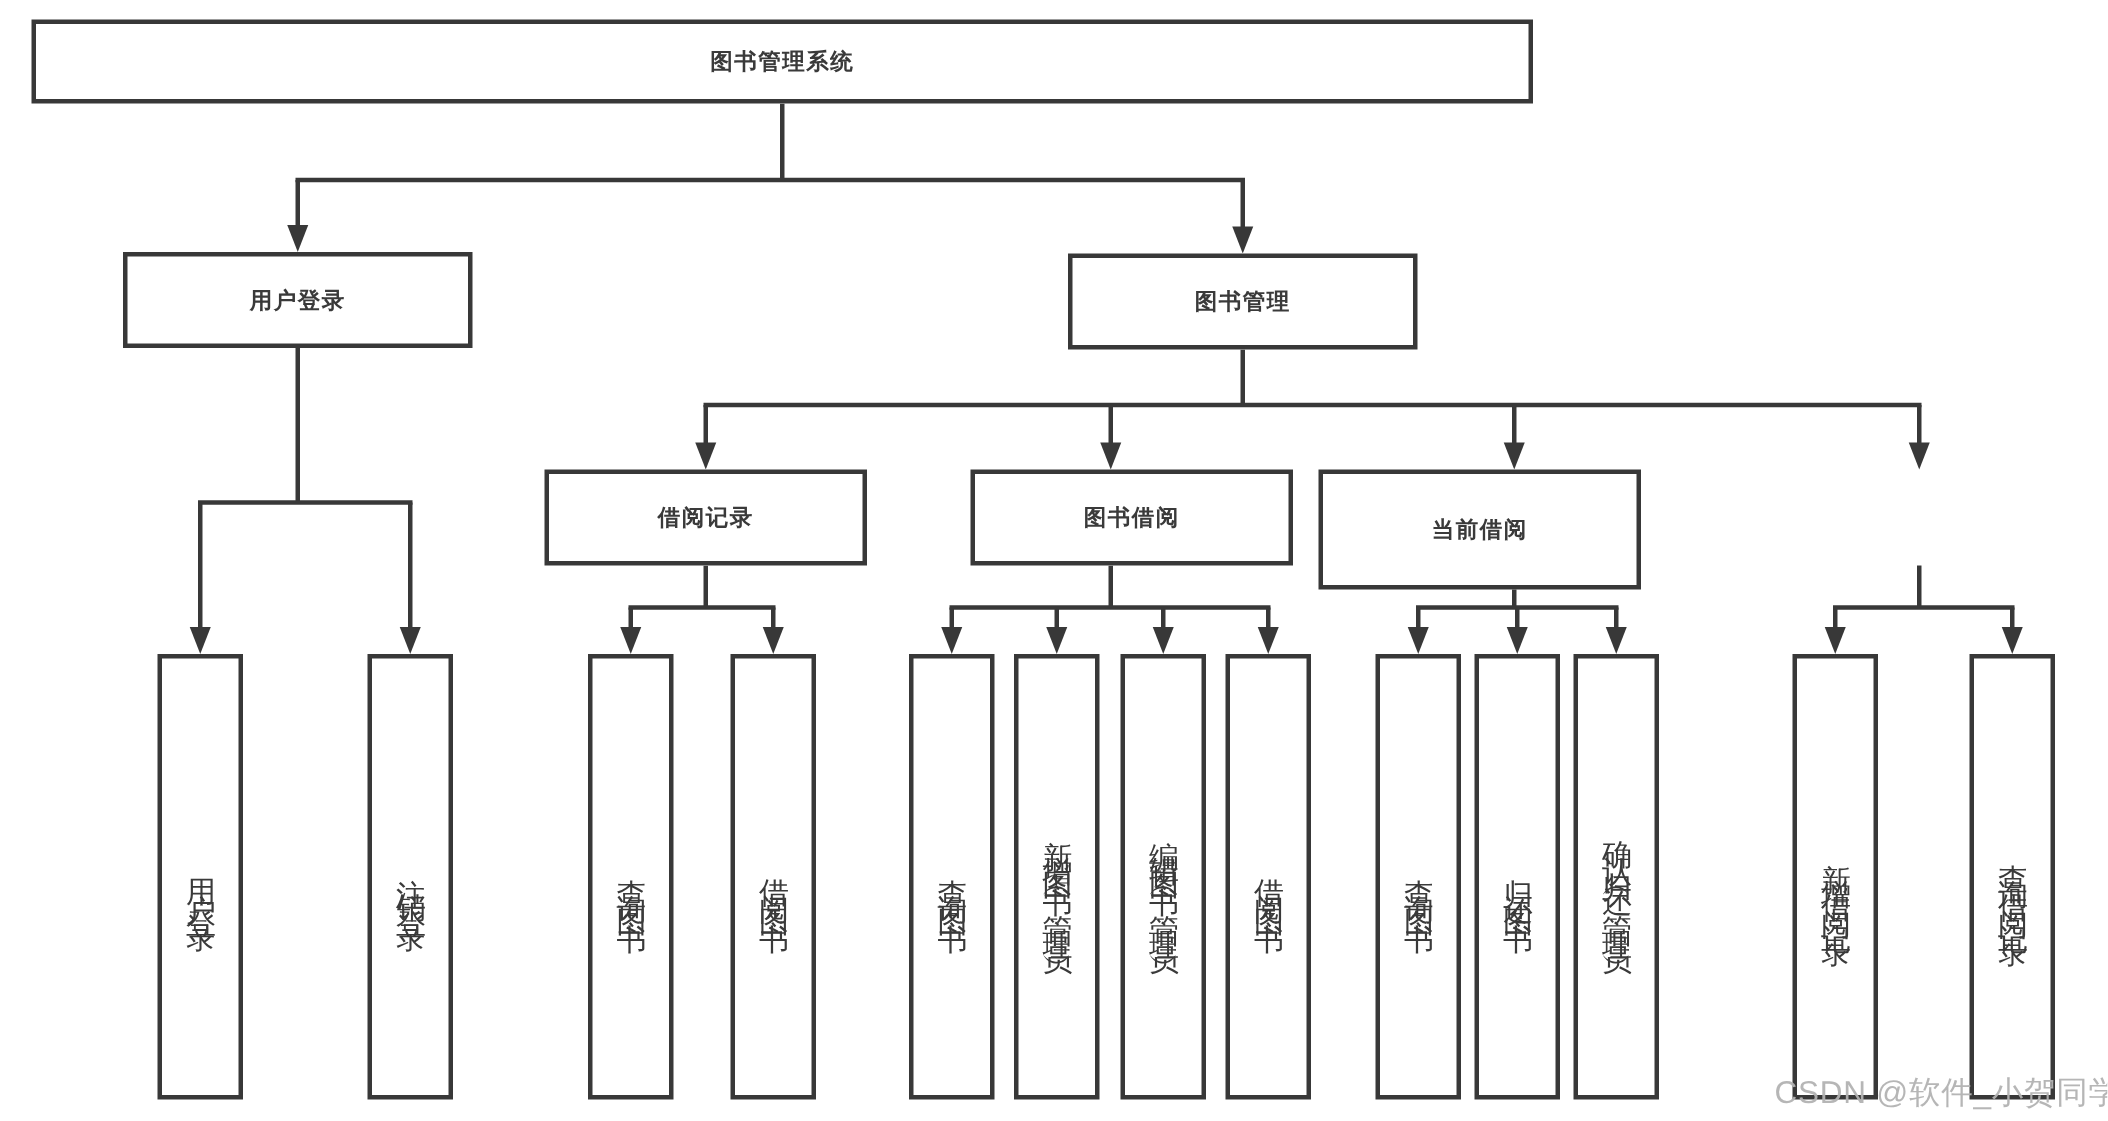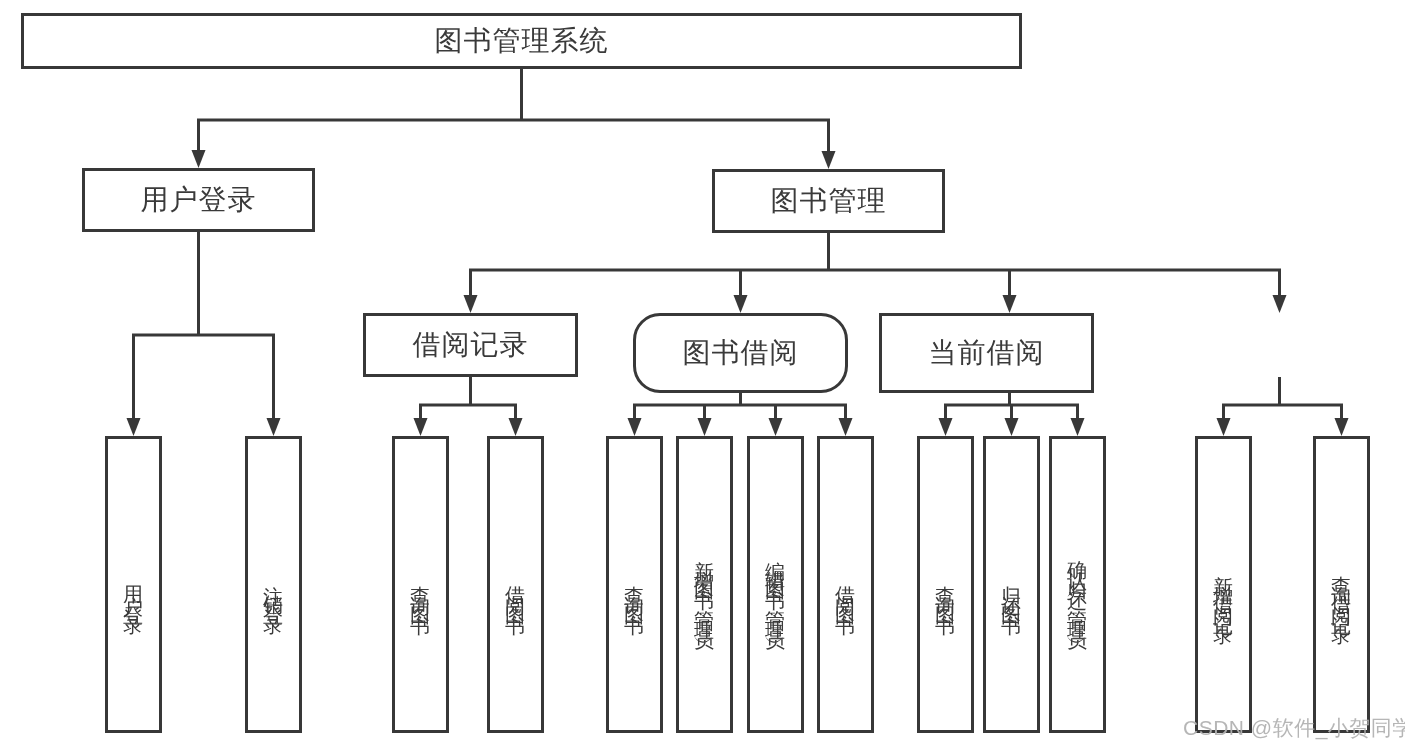--- a/index.html
+++ b/index.html
@@ -26,23 +26,24 @@
     box-sizing: border-box;
     border: 3px solid #383838;
     background: #ffffff;
     color: #3a3a3a;
     display: flex;
     align-items: center;
     justify-content: center;
     z-index: 1;
   }
   .hbox {
-    font-size: 28px;
+    font-size: 15px;
     letter-spacing: 1px;
     white-space: nowrap;
+    font-weight: bold;
   }
   .vbox span {
     writing-mode: vertical-rl;
     text-orientation: mixed;
     font-size: 20px;
     letter-spacing: 10px;
     line-height: 1;
     margin-bottom: -10px; 
     white-space: nowrap;
   }
@@ -135,21 +136,21 @@
   <div class="node hbox" style="left:82px; top:168px; width:233px; height:64px;">
     <span>用户登录</span>
   </div>
   <div class="node hbox" style="left:712px; top:169px; width:233px; height:64px;">
     <span>图书管理</span>
   </div>
 
   <div class="node hbox" style="left:363px; top:313px; width:215px; height:64px;">
     <span>借阅记录</span>
   </div>
-  <div class="node hbox" style="left:633px; top:313px; width:215px; height:80px;border-radius:27px;">
+  <div class="node hbox" style="left:647px; top:313px; width:215px; height:64px;">
     <span>图书借阅</span>
   </div>
   <div class="node hbox" style="left:879px; top:313px; width:215px; height:80px;">
     <span>当前借阅</span>
   </div>
 
   <div class="node vbox" style="left:105px; top:436px; width:57px; height:297px;">
     <span>用户登录</span>
   </div>
   <div class="node vbox" style="left:245px; top:436px; width:57px; height:297px;">

